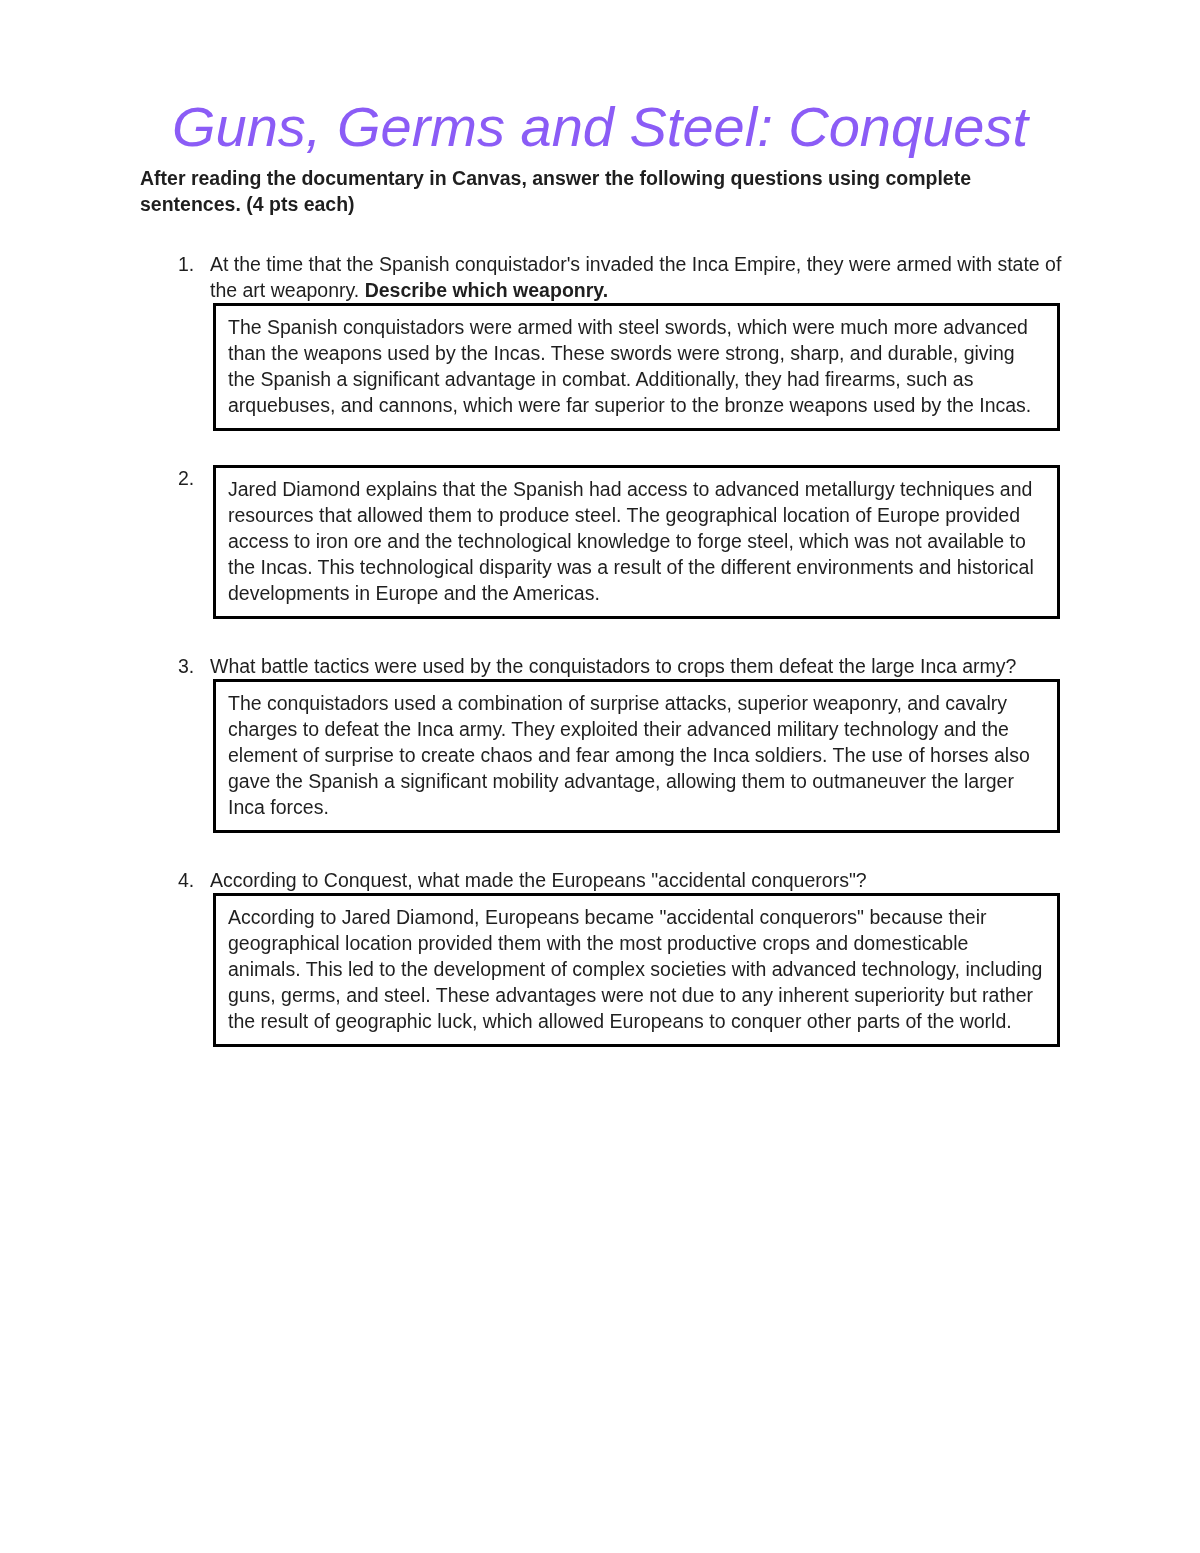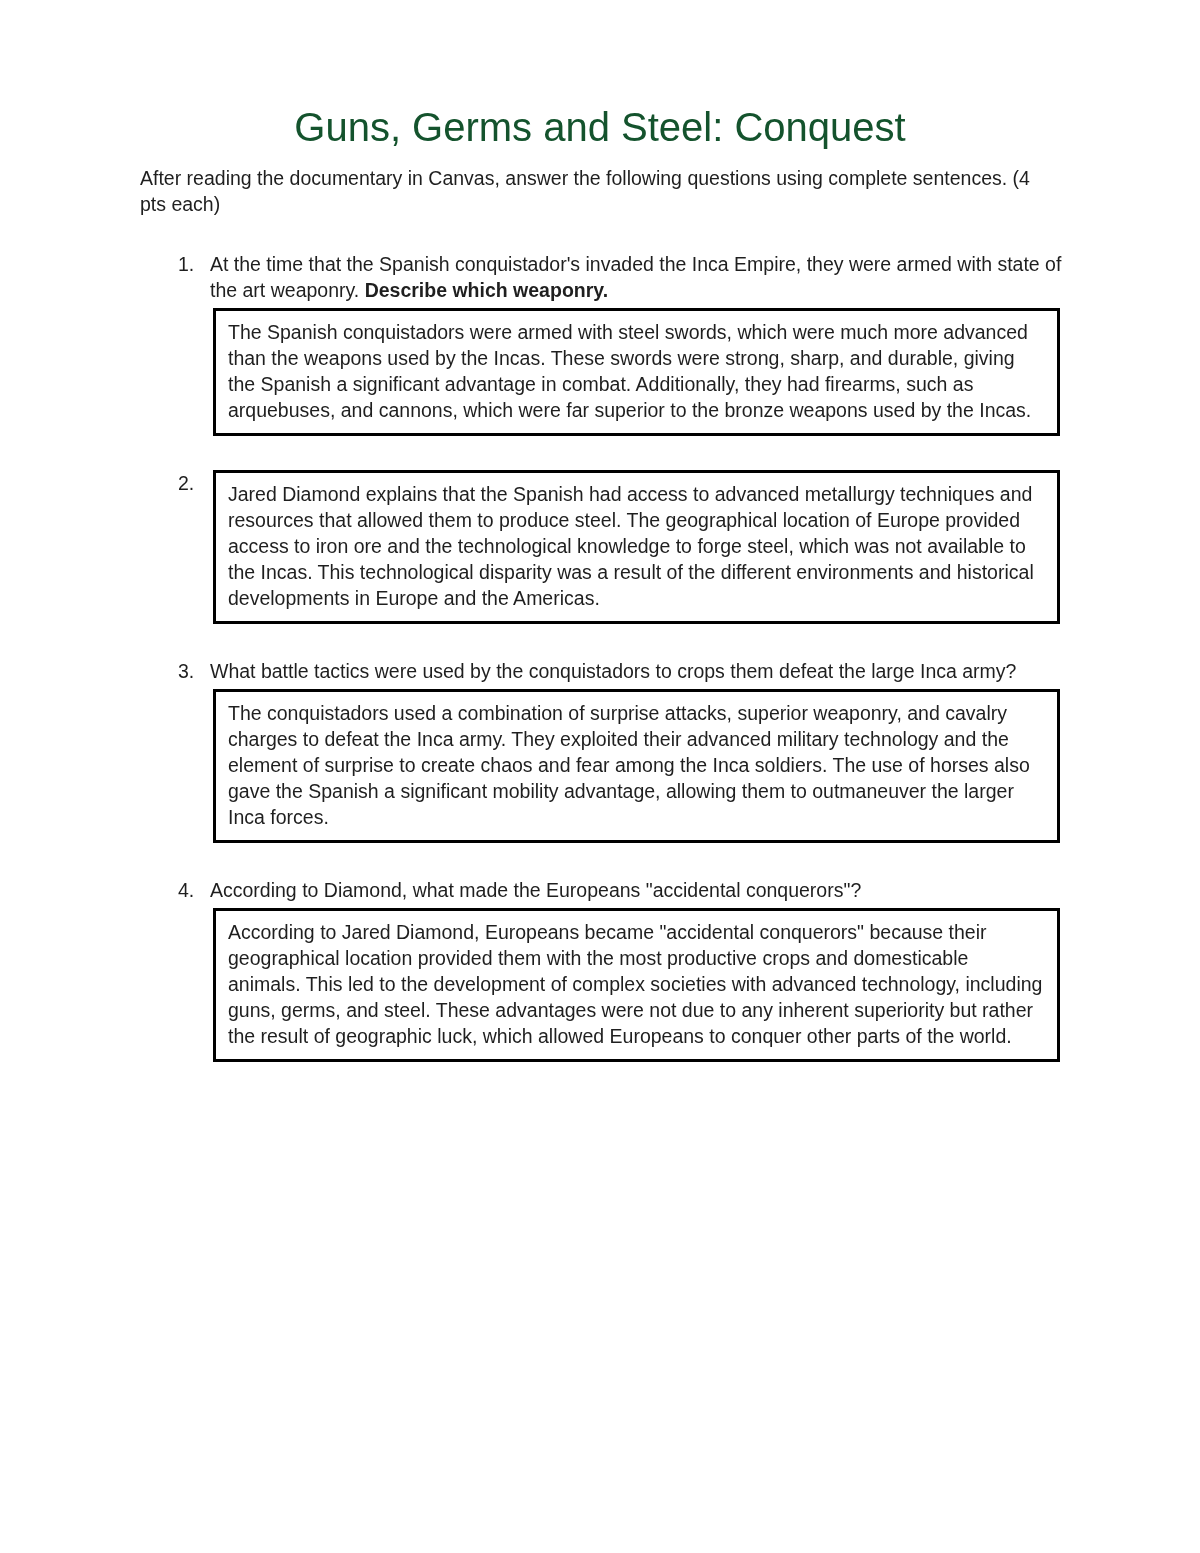--- a/index.html
+++ b/index.html
@@ -11,48 +11,49 @@
     font-family: "Liberation Sans", sans-serif;
     color: #1f1f1f;
   }
   .page {
     width: 1200px;
     height: 1553px;
     background: #ffffff;
     padding: 103px 140px 0 140px;
   }
   .doc-title {
-    font-size: 40px;
+    font-size: 56px;
     line-height: 48px;
+    font-style: italic;
     font-weight: 400;
     text-align: center;
-    color: #14532d;
+    color: #8b5cf6;
     white-space: nowrap;
   }
   .instructions {
     margin-top: 14px;
     font-size: 19.5px;
     line-height: 26px;
+    font-weight: bold;
   }
   .question {
     position: relative;
     margin-top: 34px;
     margin-right: -10px;
     padding-left: 70px;
     font-size: 19.5px;
     line-height: 26px;
   }
   .q-num {
     position: absolute;
     left: 38px;
     top: 0;
   }
   .q-prompt b { font-weight: 700; }
   .answer-box {
-    margin-top: 5px;
     margin-left: 3px;
     margin-right: 10px;
     border: 3px solid #000000;
     padding: 8px 12px 10px 12px;
     font-size: 19.5px;
     line-height: 26px;
     background: #ffffff;
     cursor: text;
   }
 </style>
@@ -83,19 +84,19 @@
   <div class="question">
     <span class="q-num">3.</span>
     <div class="q-prompt"><span>What battle tactics were used by the conquistadors to crops them defeat the large Inca army?</span><b></b></div>
     <div class="answer-box">
       <span>The conquistadors used a combination of surprise attacks, superior weaponry, and cavalry charges to defeat the Inca army. They exploited their advanced military technology and the element of surprise to create chaos and fear among the Inca soldiers. The use of horses also gave the Spanish a significant mobility advantage, allowing them to outmaneuver the larger Inca forces.</span>
     </div>
   </div>
 
   <div class="question">
     <span class="q-num">4.</span>
-    <div class="q-prompt"><span>According to Diamond, what made the Europeans "accidental conquerors"?</span><b></b></div>
+    <div class="q-prompt"><span>According to Conquest, what made the Europeans "accidental conquerors"?</span><b></b></div>
     <div class="answer-box">
       <span>According to Jared Diamond, Europeans became "accidental conquerors" because their geographical location provided them with the most productive crops and domesticable animals. This led to the development of complex societies with advanced technology, including guns, germs, and steel. These advantages were not due to any inherent superiority but rather the result of geographic luck, which allowed Europeans to conquer other parts of the world.</span>
     </div>
   </div>
 
 </div>
 
 </body></html>

